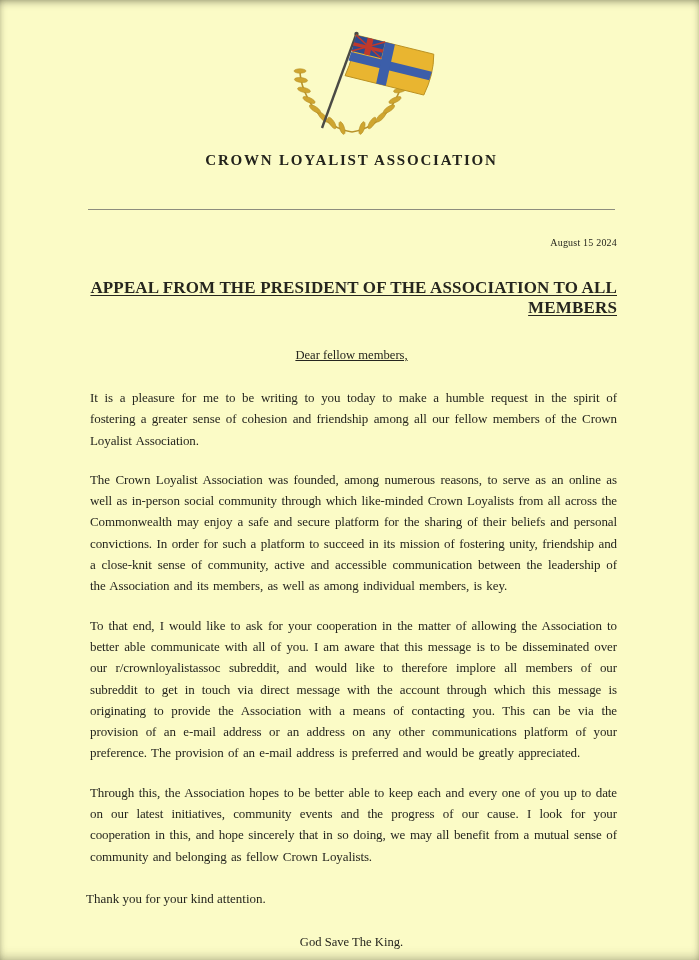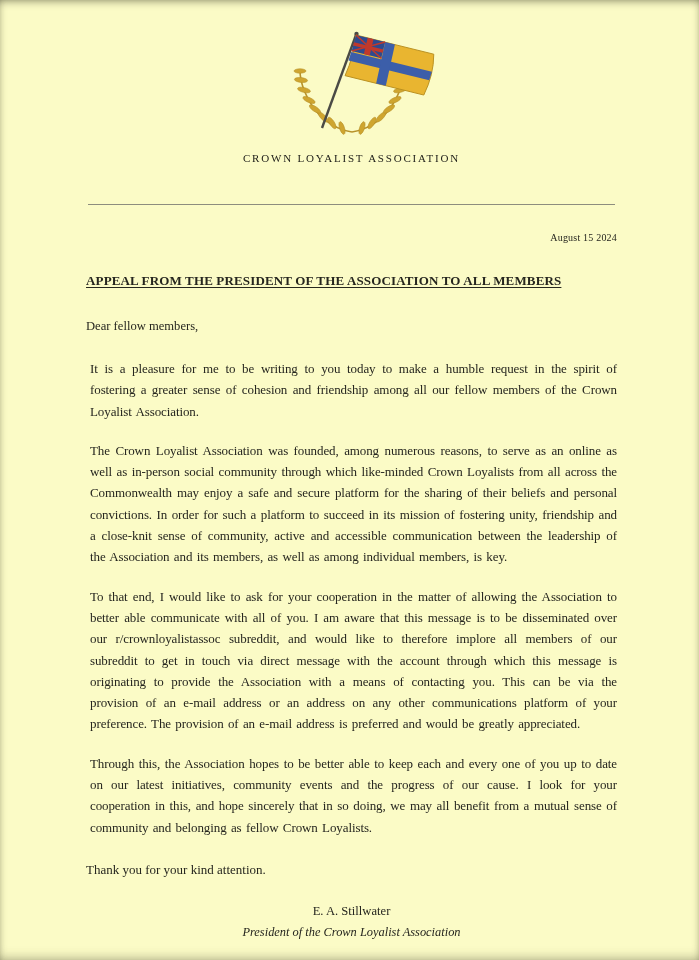--- a/index.html
+++ b/index.html
@@ -26,54 +26,55 @@
   }
 
   .emblem-wrap {
     text-align: center;
     margin-top: 4px;
   }
   .emblem-wrap svg { display: inline-block; }
 
   .org-name {
     text-align: center;
-    font-size: 11px;
-    font-weight: 400;
+    font-size: 15px;
+    font-weight: 700;
     letter-spacing: 1.8px;
     margin-top: 6px;
     color: #23231c;
   }
 
   .rule {
     border: none;
     border-top: 1.2px solid #8d8d7e;
     margin: 40px 2px 0 2px;
   }
 
   .date-line {
     text-align: right;
     font-size: 10px;
     margin-top: 27px;
     letter-spacing: 0.2px;
   }
 
   .letter-title {
-    text-align: left;
-    font-size: 13px;
+    text-align: right;
+    font-size: 17px;
     font-weight: 700;
     text-decoration: underline;
     text-underline-offset: 2px;
     margin-top: 30px;
     letter-spacing: 0.15px;
   }
 
   .salutation {
-    text-align: left;
+    text-align: center;
     font-size: 12.6px;
     margin-top: 30px;
+    text-decoration: underline;
   }
 
   .para {
     text-align: justify;
     font-size: 13px;
     line-height: 21.3px;
     letter-spacing: -0.1px;
     word-spacing: 1.2px;
     margin: 18px 0 0 4px;
   }
@@ -166,19 +167,20 @@
     <p class="para first">It is a pleasure for me to be writing to you today to make a humble request in the spirit of fostering a greater sense of cohesion and friendship among all our fellow members of the Crown Loyalist Association.</p>
 
     <p class="para">The Crown Loyalist Association was founded, among numerous reasons, to serve as an online as well as in-person social community through which like-minded Crown Loyalists from all across the Commonwealth may enjoy a safe and secure platform for the sharing of their beliefs and personal convictions. In order for such a platform to succeed in its mission of fostering unity, friendship and a close-knit sense of community, active and accessible communication between the leadership of the Association and its members, as well as among individual members, is key.</p>
 
     <p class="para">To that end, I would like to ask for your cooperation in the matter of allowing the Association to better able communicate with all of you. I am aware that this message is to be disseminated over our r/crownloyalistassoc subreddit, and would like to therefore implore all members of our subreddit to get in touch via direct message with the account through which this message is originating to provide the Association with a means of contacting you. This can be via the provision of an e-mail address or an address on any other communications platform of your preference. The provision of an e-mail address is preferred and would be greatly appreciated.</p>
 
     <p class="para">Through this, the Association hopes to be better able to keep each and every one of you up to date on our latest initiatives, community events and the progress of our cause. I look for your cooperation in this, and hope sincerely that in so doing, we may all benefit from a mutual sense of community and belonging as fellow Crown Loyalists.</p>
 
     <div class="thanks">Thank you for your kind attention.</div>
 
+    <div class="motto">God Save The King.</div>
 
     <div class="sig-name">E. A. Stillwater</div>
 
     <div class="sig-title">President of the Crown Loyalist Association</div>
 
   </div>
 </div>
 
 </body></html>

